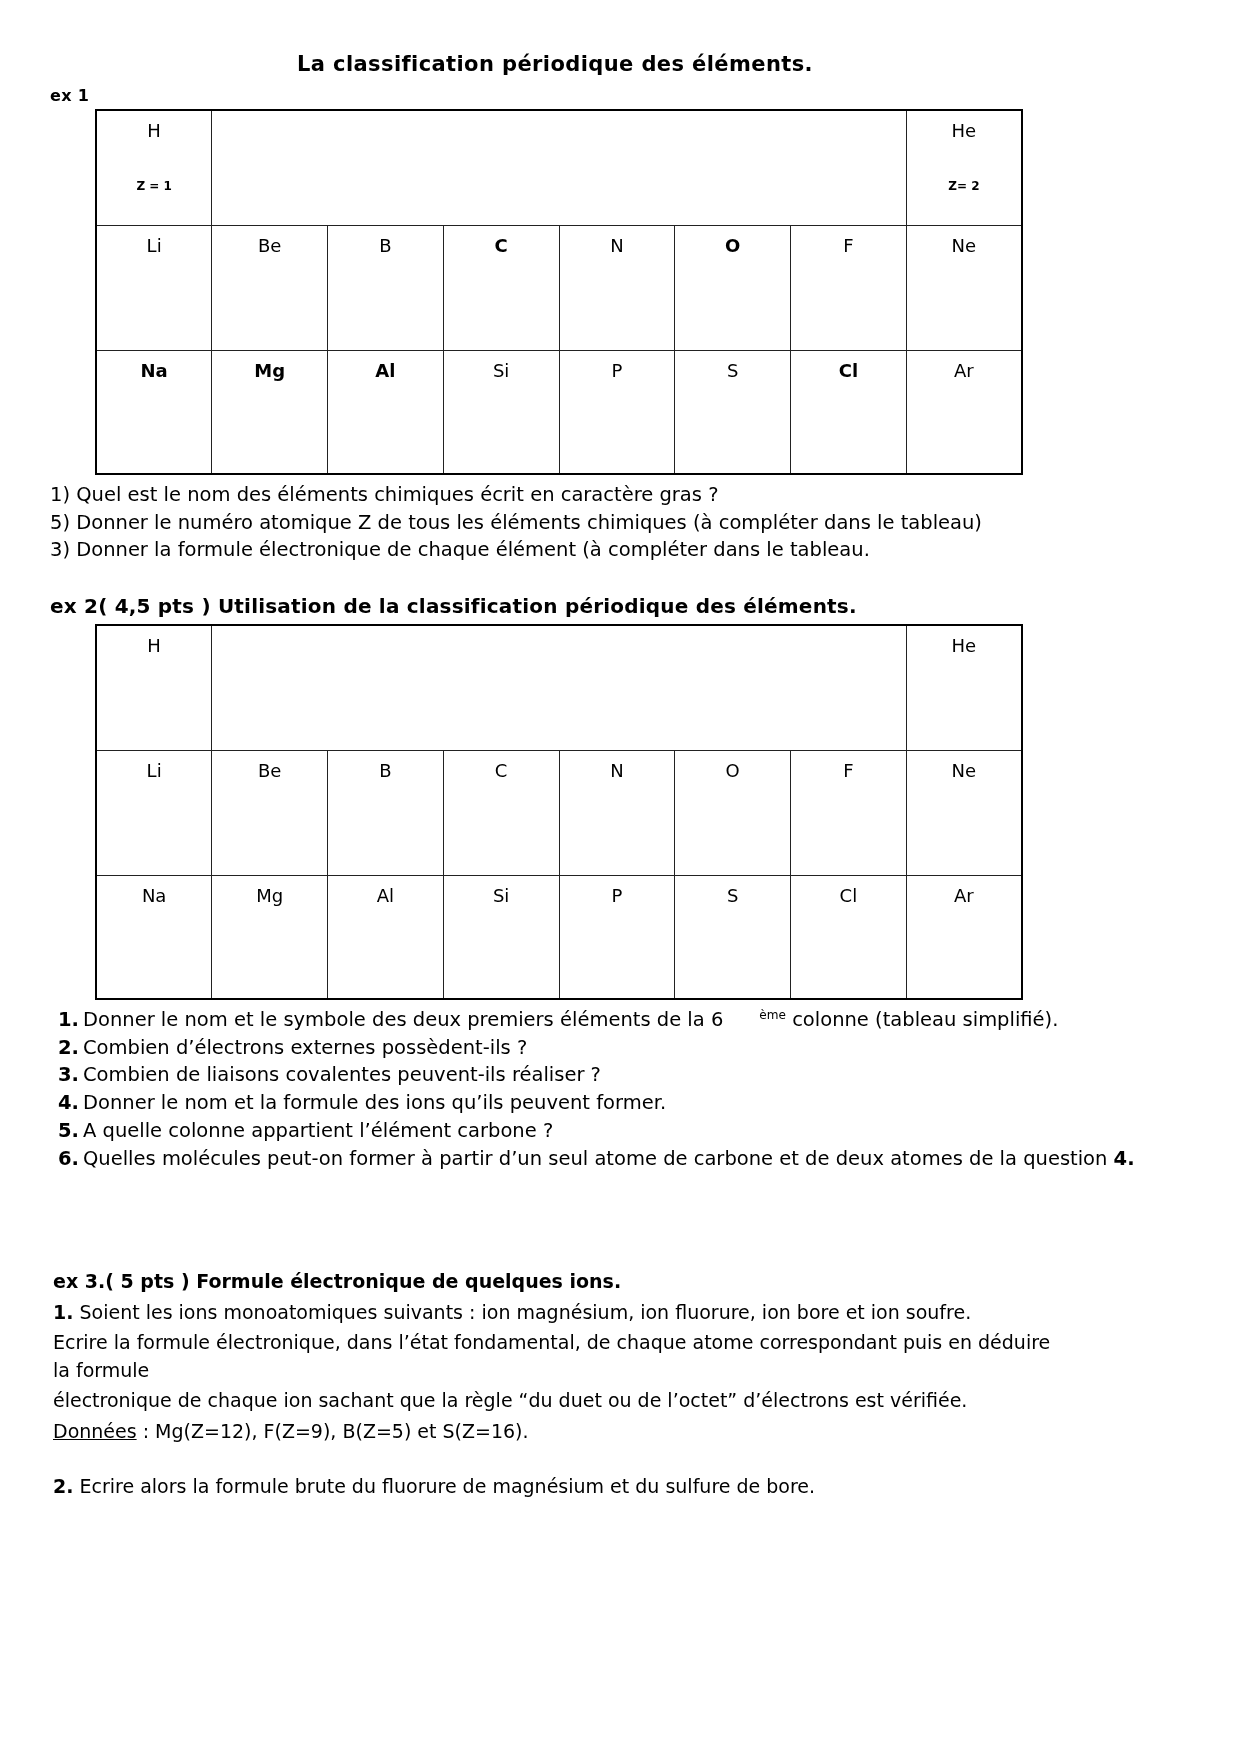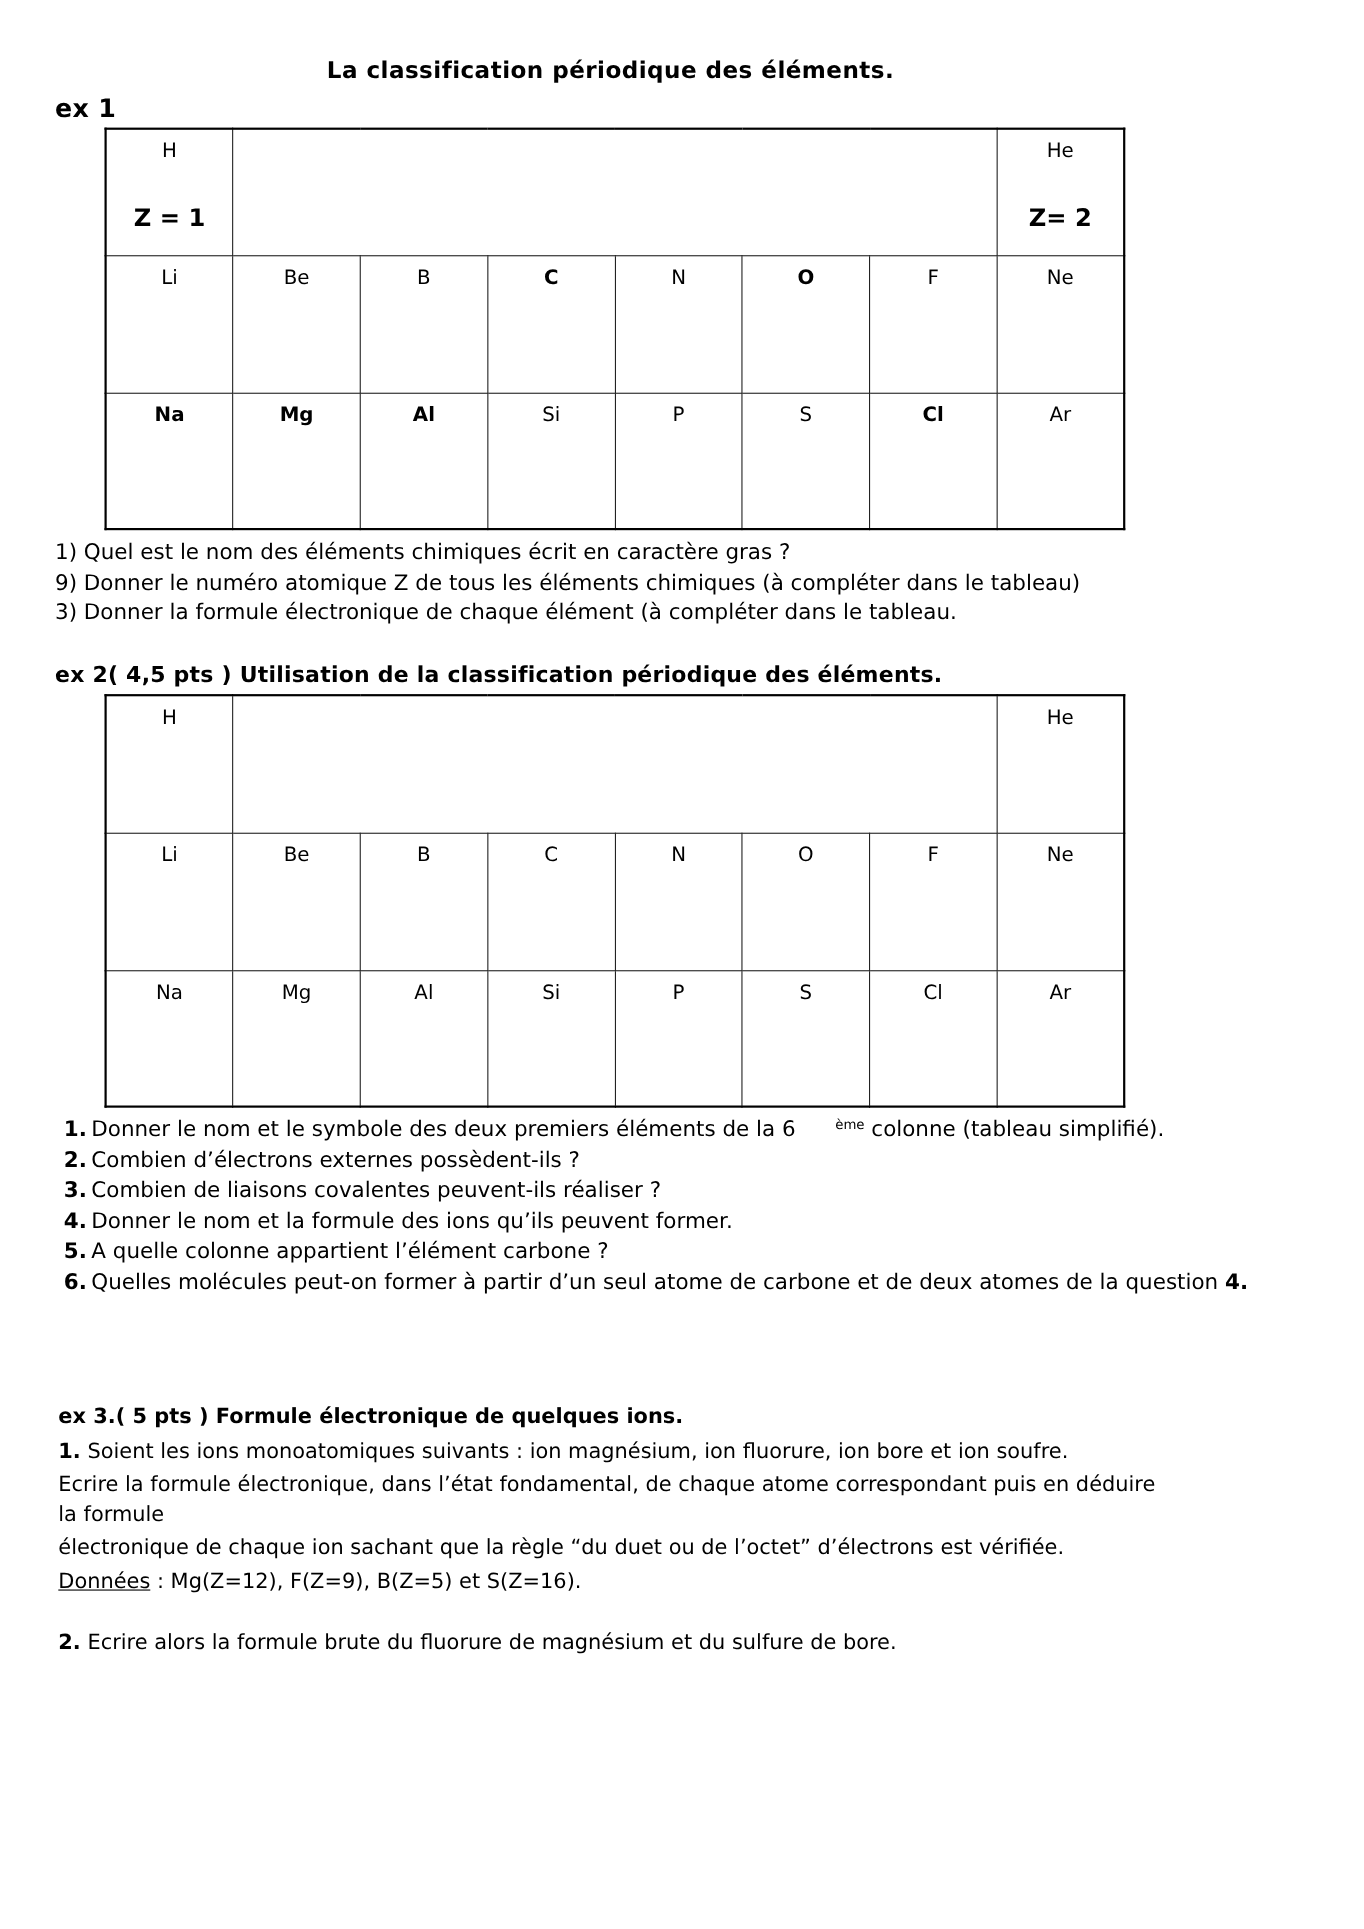--- a/index.html
+++ b/index.html
@@ -29,21 +29,21 @@
     font-size: 21px;
     font-weight: bold;
     letter-spacing: 0.4px;
     margin: 0;
     padding-top: 52px;
     padding-right: 130px;
   }
 
   
   .ex-label {
-    font-size: 23px;
+    font-size: 16px;
     font-weight: bold;
     margin: 10px 0 4px 50px;
     letter-spacing: 0.3px;
   }
   .ex-heading {
     font-size: 20px;
     font-weight: bold;
     margin: 30px 0 6px 50px;
     letter-spacing: 0.2px;
   }
@@ -72,21 +72,21 @@
   .t1 tr.row1 td { height: 104px; }
   .t1 tr.row2 td { height: 114px; }
   .t1 tr.row3 td { height: 112px; }
 
   
   .t2 tr.row1 td { height: 114px; }
   .t2 tr.row2 td { height: 114px; }
   .t2 tr.row3 td { height: 112px; }
 
   .sym { display: block; line-height: 1.1; }
-  .zval { display: block; margin-top: 38px; font-weight: bold; font-size: 22px; }
+  .zval { display: block; margin-top: 38px; font-weight: bold; font-size: 12px; }
 
   
   .qlist {
     list-style: none;
     margin: 6px 0 0 0;
     padding: 0 0 0 50px;
   }
   .qlist li {
     font-size: 19.5px;
     line-height: 1.42;
@@ -194,21 +194,21 @@
           <td>
               <span class="sym">Ar</span>
             </td>
         </tr>
       </tbody>
     </table>
   </div>
 
   <ul class="qlist">
     <li>1) Quel est le nom des éléments chimiques écrit en caractère gras ?</li>
-    <li>9) Donner le numéro atomique Z de tous les éléments chimiques (à compléter dans le tableau)</li>
+    <li>5) Donner le numéro atomique Z de tous les éléments chimiques (à compléter dans le tableau)</li>
     <li>3) Donner la formule électronique de chaque élément (à compléter dans le tableau.</li>
   </ul>
 
   <div class="ex-heading">ex 2( 4,5 pts ) Utilisation de la classification périodique des éléments.</div>
 
   <div class="ptable-wrap">
     <table class="ptable t2">
       <tbody>
         <tr class="row1">
           <td>

